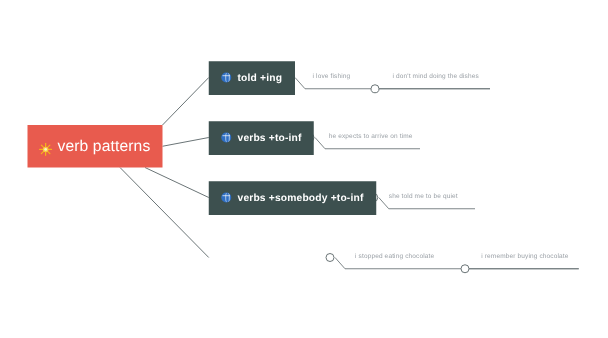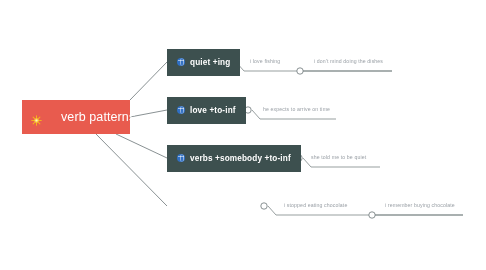--- a/index.html
+++ b/index.html
@@ -32,21 +32,21 @@
   
   .root-node {
     position: absolute;
     left: 22px;
     top: 100px;
     width: 108px;
     height: 34px;
     background: #e85b4e;
     display: flex;
     align-items: center;
-    gap: 19px;
+    gap: 4px;
     padding: 0 9px;
   }
   .root-label {
     color: #ffffff;
     font-size: 12.5px;
     font-weight: 400;
     letter-spacing: .1px;
     white-space: nowrap;
   }
 
@@ -163,28 +163,28 @@
         </g>
         <circle cx="6" cy="6" r="2.4" fill="#f7c948"></circle>
         <circle cx="6" cy="6" r="1.2" fill="#fff3c4"></circle>
       </svg>
     </span>
     <span class="root-label">verb patterns</span>
   </div>
 
   <div class="branch-node" style="left:167px; top:48.5px;">
     <span class="globe-icon"></span>
-    <span class="branch-label">quiet +ing</span>
+    <span class="branch-label">told +ing</span>
   </div>
   <div class="leaf-label" style="left:250px; top:58px;">i love fishing</div>
   <div class="leaf-label" style="left:314px; top:58px;">i don't mind doing the dishes</div>
 
   <div class="branch-node" style="left:167px; top:96.5px;">
     <span class="globe-icon"></span>
-    <span class="branch-label">love +to-inf</span>
+    <span class="branch-label">verbs +to-inf</span>
   </div>
   <div class="leaf-label" style="left:263px; top:106px;">he expects to arrive on time</div>
 
   <div class="branch-node" style="left:167px; top:144.5px;text-align:right;">
     <span class="globe-icon"></span>
     <span class="branch-label">verbs +somebody +to-inf</span>
   </div>
   <div class="leaf-label" style="left:311px; top:154px;">she told me to be quiet</div>
 
   <div class="leaf-label" style="left:284px; top:202px;">i stopped eating chocolate</div>

